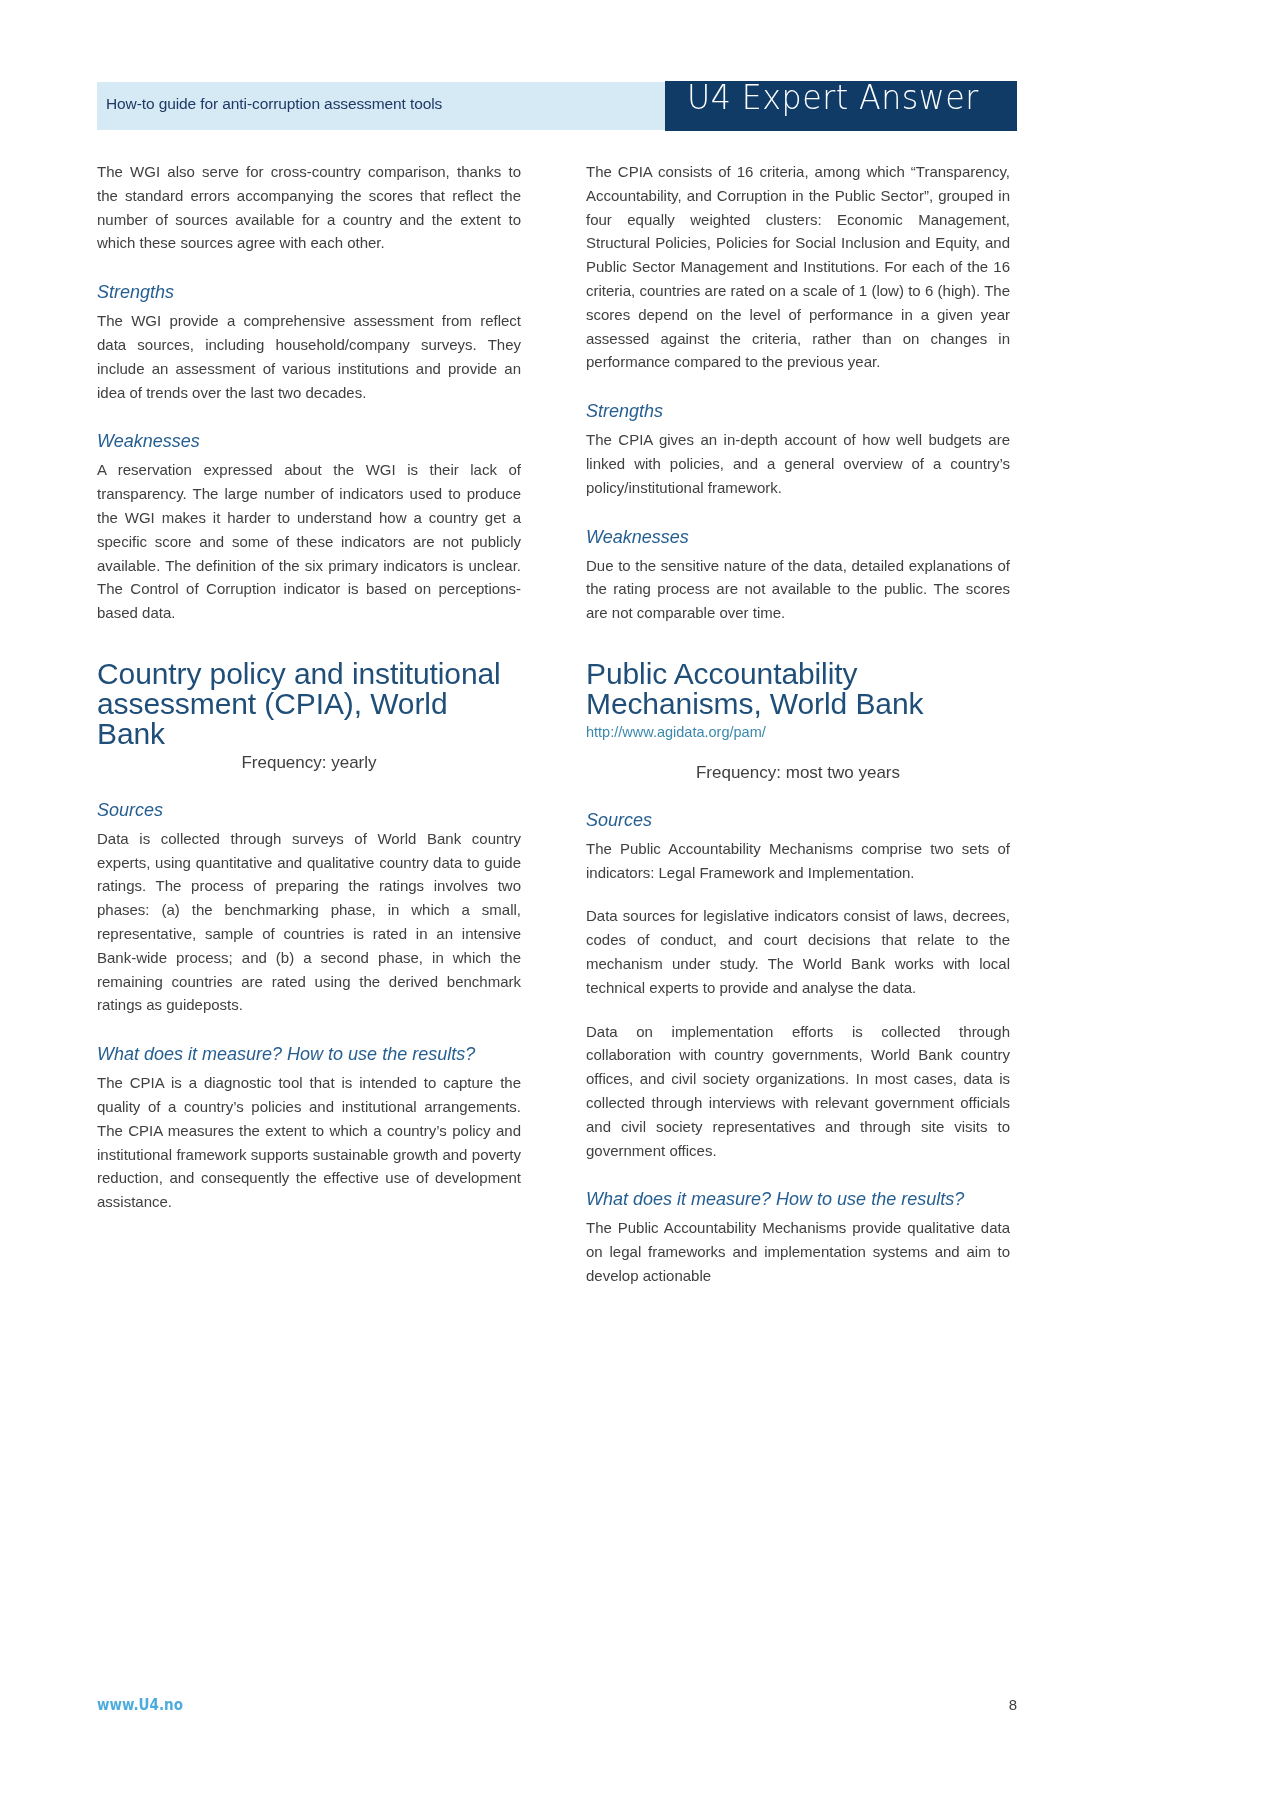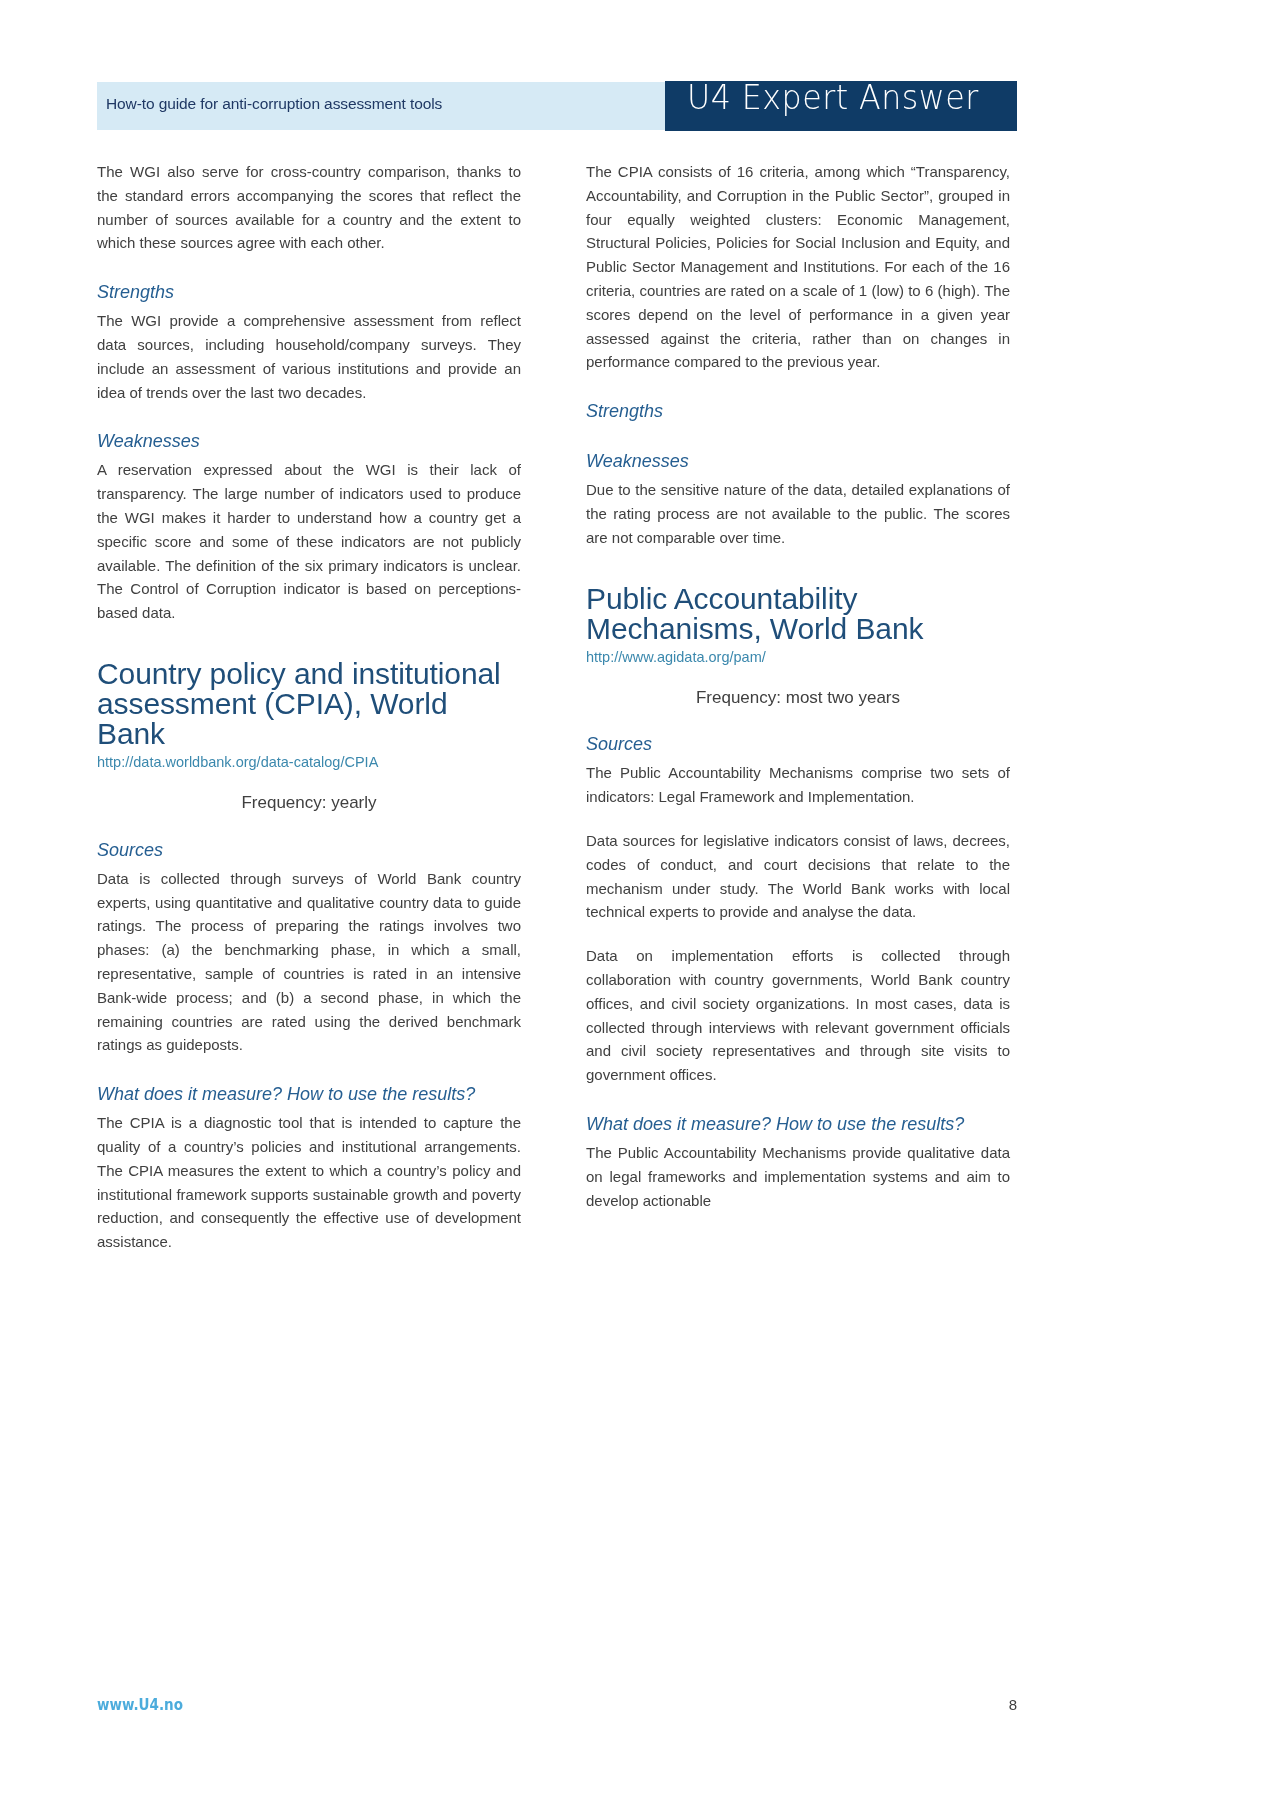--- a/index.html
+++ b/index.html
@@ -165,37 +165,37 @@
 
     <p class="body">The WGI also serve for cross-country comparison, thanks to the standard errors accompanying the scores that reflect the number of sources available for a country and the extent to which these sources agree with each other.</p>
 
     <h3 class="sub">Strengths</h3>
     <p class="body">The WGI provide a comprehensive assessment from reflect data sources, including household/company surveys. They include an assessment of various institutions and provide an idea of trends over the last two decades.</p>
 
     <h3 class="sub">Weaknesses</h3>
     <p class="body">A reservation expressed about the WGI is their lack of transparency. The large number of indicators used to produce the WGI makes it harder to understand how a country get a specific score and some of these indicators are not publicly available. The definition of the six primary indicators is unclear. The Control of Corruption indicator is based on perceptions-based data.</p>
 
     <h2 class="section">Country policy and institutional assessment (CPIA), World Bank</h2>
-    <a class="url" href="#">http://data.worldbank.org/data-catalog/CPIA</a>
 
     <p class="plain">Frequency: yearly</p>
 
     <h3 class="sub tight">Sources</h3>
     <p class="body">Data is collected through surveys of World Bank country experts, using quantitative and qualitative country data to guide ratings. The process of preparing the ratings involves two phases: (a) the benchmarking phase, in which a small, representative, sample of countries is rated in an intensive Bank-wide process; and (b) a second phase, in which the remaining countries are rated using the derived benchmark ratings as guideposts.</p>
 
     <h3 class="sub">What does it measure? How to use the results?</h3>
     <p class="body last">The CPIA is a diagnostic tool that is intended to capture the quality of a country’s policies and institutional arrangements. The CPIA measures the extent to which a country’s policy and institutional framework supports sustainable growth and poverty reduction, and consequently the effective use of development assistance.</p>
 
   </div>
 
   <div class="col col-right">
 
     <p class="body">The CPIA consists of 16 criteria, among which “Transparency, Accountability, and Corruption in the Public Sector”, grouped in four equally weighted clusters: Economic Management, Structural Policies, Policies for Social Inclusion and Equity, and Public Sector Management and Institutions.  For each of the 16 criteria, countries are rated on a scale of 1 (low) to 6 (high). The scores depend on the level of performance in a given year assessed against the criteria, rather than on changes in performance compared to the previous year.</p>
 
     <h3 class="sub">Strengths</h3>
+    <p class="body">The CPIA gives an in-depth account of how well budgets are linked with policies, and a general overview of a country’s policy/institutional framework.</p>
 
     <h3 class="sub">Weaknesses</h3>
     <p class="body">Due to the sensitive nature of the data, detailed explanations of the rating process are not available to the public. The scores are not comparable over time.</p>
 
     <h2 class="section">Public Accountability Mechanisms, World Bank</h2>
     <a class="url" href="#">http://www.agidata.org/pam/</a>
 
     <p class="plain">Frequency: most two years</p>
 
     <h3 class="sub tight">Sources</h3>

